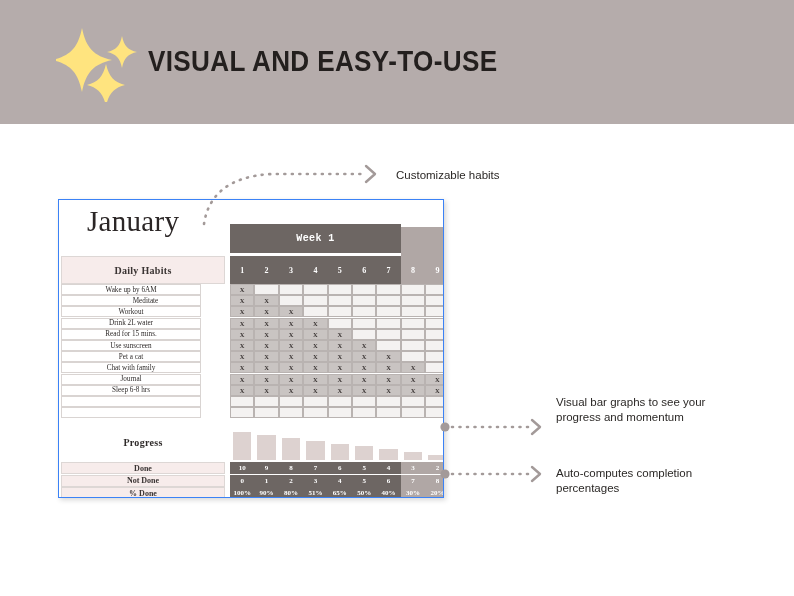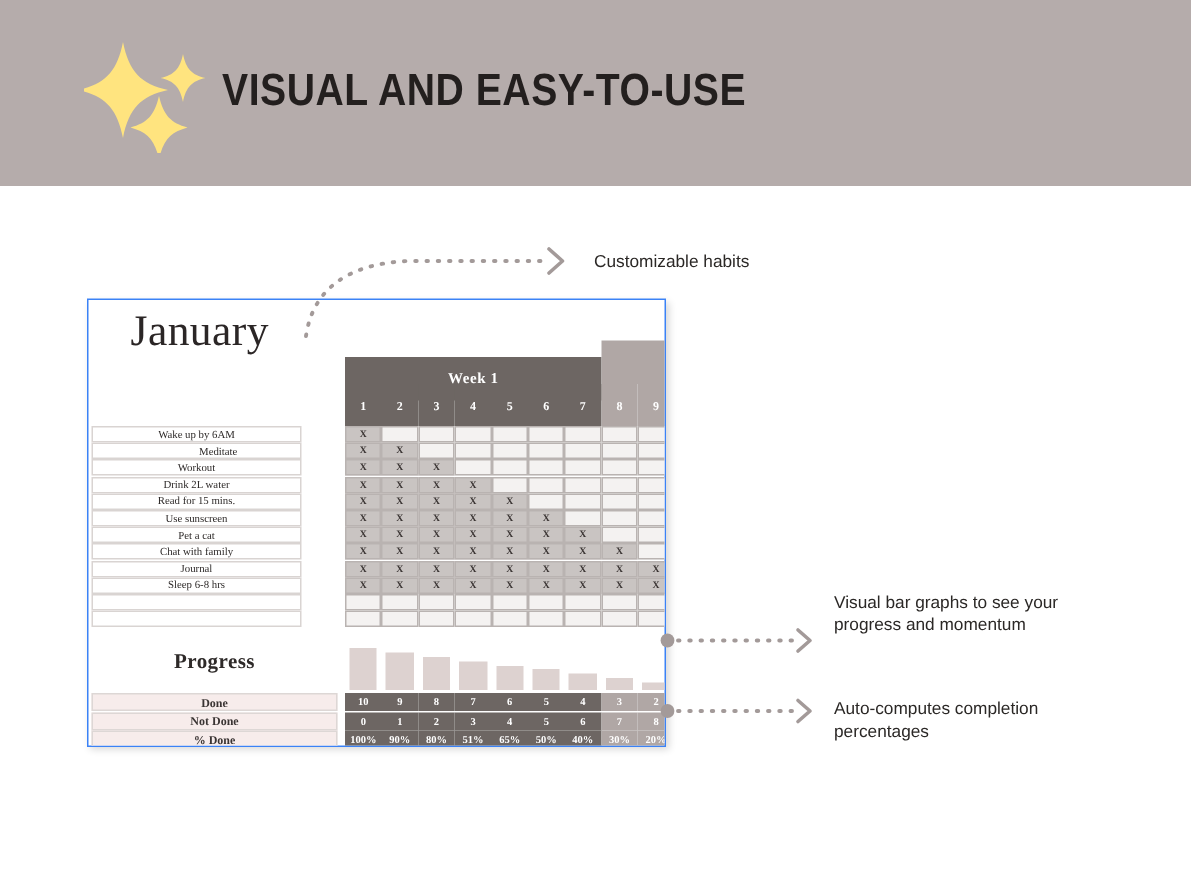--- a/index.html
+++ b/index.html
@@ -67,26 +67,26 @@
     letter-spacing: 0.3px;
   }
 
   
   .sheet { position: absolute; left: 0; top: 0; width: 386px; height: 299px; }
 
   
   .week-band {
     position: absolute;
     left: 171px;
-    top: 38px;
+    top: 24px;
     width: 171px;
     height: 29px;
     background: #6d6663;
     color: #ffffff;
-    font-family: Liberation Serif, serif;
+    font-family: Liberation Mono, monospace;
     font-weight: bold;
     font-size: 10px;
     display: flex;
     align-items: center;
     justify-content: center;
     letter-spacing: 0.4px;
   }
   .week-band-next {
     position: absolute;
     left: 342px;
@@ -164,21 +164,21 @@
   .progress-label {
     position: absolute;
     left: 2px;
     width: 164px;
     height: 36px;
     display: flex;
     align-items: center;
     justify-content: center;
     font-family: "Liberation Serif", serif;
     font-weight: bold;
-    font-size: 14px;
+    font-size: 10px;
     color: #2e2a29;
     letter-spacing: 0.3px;
   }
   .bar-slot {
     position: absolute;
     bottom: 0;
     background: #ddd2d0;
   }
 
   
@@ -233,20 +233,21 @@
   </svg>
   <div class="header-title">VISUAL AND EASY-TO-USE</div>
 </div>
 
 <div class="planner-card">
   <div class="month-title">January</div>
 
   <div class="week-band">Week 1</div>
   <div class="week-band-next"></div>
 
+  <div class="habits-head">Daily Habits</div>
 
   <div class="sheet" id="sheet">
       <div class="daynum-head" style="left: 171px; width: 24.4px;">1</div>
       <div class="daynum-head" style="left: 195.4px; width: 24.4px;">2</div>
       <div class="daynum-head" style="left: 219.8px; width: 24.4px;">3</div>
       <div class="daynum-head" style="left: 244.2px; width: 24.4px;">4</div>
       <div class="daynum-head" style="left: 268.6px; width: 24.4px;">5</div>
       <div class="daynum-head" style="left: 293px; width: 24.4px;">6</div>
       <div class="daynum-head" style="left: 317.4px; width: 24.4px;">7</div>
       <div class="daynum-head next" style="left: 341.8px; width: 24.4px;">8</div>

